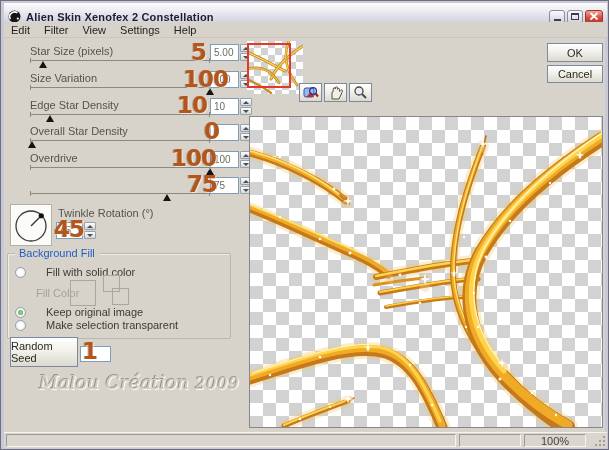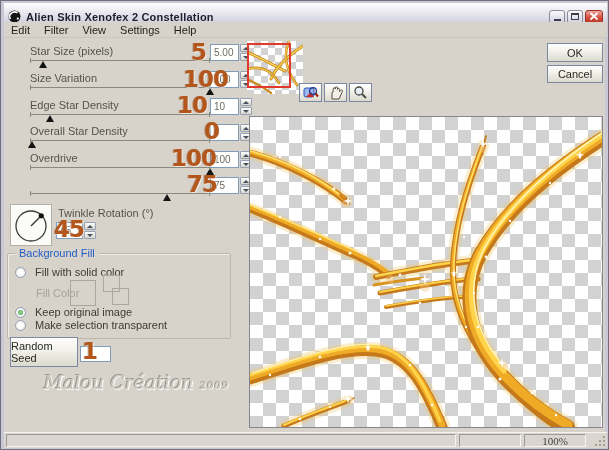--- a/index.html
+++ b/index.html
@@ -47,50 +47,50 @@
   .dial{position:absolute;left:9px;top:203px;width:42px;height:42px;background:#fbfbf8;
     border:1px solid #b3b0a6;box-shadow:1px 1px 0 #fff inset;}
   .rot-label{position:absolute;left:57px;top:206px;color:#54534b;}
   .rot-box{position:absolute;left:55px;top:221px;width:27px;height:17px;background:#fff;border:1px solid #7f9db9;
     font-size:10px;color:#6d6b61;line-height:15px;padding-left:3px;}
   .rot-spin{left:83px;top:221px;}
   
   .groupbox{position:absolute;left:6px;top:252px;width:224px;height:86px;border:1px solid #bcb8ae;border-radius:2px;
     box-shadow:1px 1px 0 rgba(255,255,255,.6) inset;}
   .group-title{position:absolute;left:7px;top:-7px;background:#d7d3cb;padding:0 4px;color:#215dc6;}
-  .ropt{position:absolute;left:7px;display:flex;align-items:center;gap:9px;white-space:nowrap;}
+  .ropt{position:absolute;left:7px;display:flex;align-items:center;gap:20px;white-space:nowrap;}
   .radio{width:11px;height:11px;border-radius:50%;border:1px solid #93a0b4;background:radial-gradient(#ffffff 30%,#e3e3df);position:relative;flex:0 0 auto;}
   .radio.sel::after{content:"";position:absolute;left:2px;top:2px;width:5px;height:5px;border-radius:50%;
     background:radial-gradient(#8fd48f 20%,#2e9433);}
   .fill-color-label{position:absolute;left:28px;top:33px;color:#a5a299;}
   .swatch{position:absolute;left:62px;top:26px;width:26px;height:26px;border:1px solid #aaa79d;}
   .sq{position:absolute;width:17px;height:17px;border:1px solid #aaa79d;}
   .sq1{left:95px;top:21px;}
   .sq2{left:104px;top:34px;}
   
   .xpbtn{border:1px solid #7b8aa2;border-radius:0;background:linear-gradient(#ffffff,#f2f1ea 45%,#dcdacf);
     color:#2a2a24;display:flex;align-items:center;justify-content:center;}
   .seed-btn{position:absolute;left:9px;top:336px;width:68px;height:30px;}
   .seed-field{position:absolute;left:79px;top:345px;width:31px;height:16px;background:#fff;border:1px solid #7f9db9;}
   .watermark{position:absolute;left:38px;top:370px;width:195px;text-align:center;
     font-family:"DejaVu Serif",serif;font-style:italic;color:#cfccc4;
     text-shadow:-1px -1px 0 #98958d,1px 1px 1px #ffffff;font-size:19px;white-space:nowrap;}
-  .wm-year{font-size:10px;letter-spacing:1px;}
+  .wm-year{font-size:16px;letter-spacing:1px;}
   
   .thumbwrap{position:absolute;left:246px;top:40px;width:56px;height:53px;overflow:hidden;
     background:#fff;background-image:conic-gradient(#d2d2d2 25%,transparent 0 50%,#d2d2d2 0 75%,transparent 0);background-size:14px 14px;}
   .navrect{position:absolute;left:0px;top:2px;width:44px;height:45px;border:2px solid #e03a2c;}
   .toolbtn{position:absolute;top:82px;width:23px;height:19px;}
   .okbtn{position:absolute;left:546px;top:42px;width:56px;height:19px;}
   .cancelbtn{position:absolute;left:546px;top:64px;width:56px;height:18px;}
   .preview{position:absolute;left:248px;top:115px;width:354px;height:312px;border:1px solid #86868e;
     background:#fff;background-image:conic-gradient(#d2d2d2 25%,transparent 0 50%,#d2d2d2 0 75%,transparent 0);background-size:26px 26px;}
   .preview svg{position:absolute;left:0;top:0;}
   
-  .statusbar{position:absolute;left:3px;top:431px;width:603px;height:16px;background:#dad6cf;border-top:1px solid #f4f3ee;font-family:Liberation Serif, serif;}
+  .statusbar{position:absolute;left:3px;top:431px;width:603px;height:16px;background:#dad6cf;border-top:1px solid #f4f3ee;}
   .seg{position:absolute;top:1px;height:13px;border:1px solid;border-color:#9d9b91 #f6f5f1 #f6f5f1 #9d9b91;}
   .seg1{left:2px;width:450px;}
   .seg2{left:455px;width:62px;}
   .seg3{left:520px;width:62px;text-align:center;line-height:12px;color:#44433c;}
   .grip{position:absolute;right:2px;bottom:2px;width:11px;height:11px;}
   .grip span{position:absolute;right:0;bottom:0;width:2px;height:2px;background:#a39f95;
     box-shadow:-4px 0 #a39f95,-8px 0 #a39f95,0 -4px #a39f95,-4px -4px #a39f95,0 -8px #a39f95;}
 </style>
 </head>
 <body>

